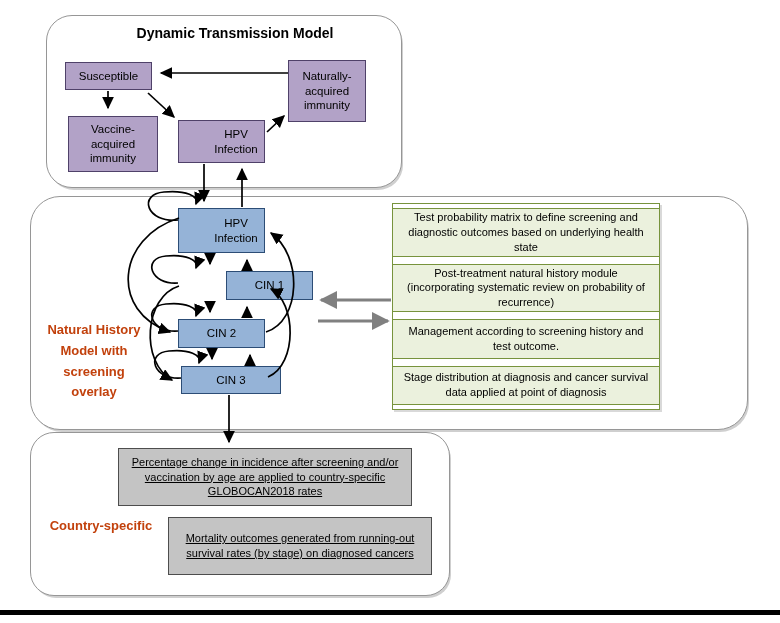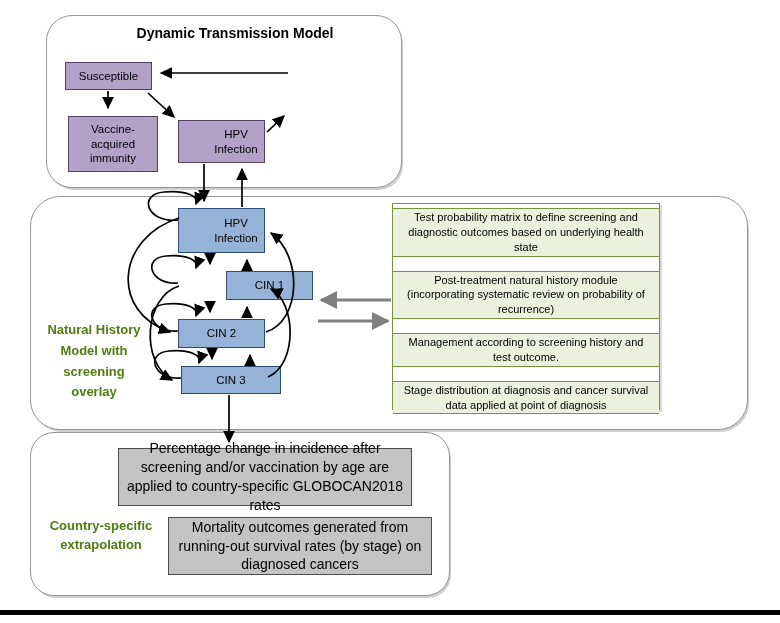--- a/index.html
+++ b/index.html
@@ -9,35 +9,35 @@
   }
   .panel{
     position:absolute;background:#ffffff;border:1.7px solid #969696;
     border-radius:26px;box-shadow:2px 3px 0 -1px #cfcfcf;
   }
   .panel-title{
     position:absolute;text-align:center;font-weight:bold;font-size:14px;color:#000;
   }
   .side-label{
     position:absolute;text-align:center;font-weight:bold;font-size:13px;
-    line-height:1.6;color:#4d7c0f;
+    line-height:1.6;color:#c2410c;
   }
   .box{
     position:absolute;display:flex;align-items:center;justify-content:center;
     text-align:center;font-size:11.5px;line-height:1.28;color:#000;
     box-sizing:border-box;padding:1px 3px;
   }
   .purple{background:#b2a2c7;border:1.6px solid #4f4169;}
   .blue{background:#95b3d7;border:1.6px solid #2c4d76;}
-  .gray{background:#c4c4c4;border:1.7px solid #4d4d4d;font-size:14px;line-height:1.35;padding:3px 7px;}
+  .gray{background:#c4c4c4;border:1.7px solid #4d4d4d;font-size:11px;line-height:1.35;padding:3px 7px;text-decoration:underline;}
   .two-line span{display:block;margin-left:29px;}
   .green-stack{
     position:absolute;left:392px;top:203px;width:268px;height:207px;
     box-sizing:border-box;border:1.8px solid #77933c;background:#ffffff;
-    display:flex;flex-direction:column;gap:14px;padding:4px 0;
+    display:flex;flex-direction:column;gap:7px;padding:4px 0;
     box-shadow:2px 2px 0 #d9d9d9;
   }
   .green-cell{
     flex:1;display:flex;align-items:center;justify-content:center;text-align:center;
     background:#ebf1dd;border-top:1.8px solid #77933c;border-bottom:1.8px solid #77933c;
     font-size:11px;line-height:1.35;padding:1px 9px;color:#000;
   }
   #arrow-layer{position:absolute;left:0;top:0;z-index:5;pointer-events:none;}
   .bottom-rule{position:absolute;left:0;top:610px;width:780px;height:5px;background:#000;}
 </style>
@@ -54,25 +54,25 @@
 
   <div class="side-label" style="left:24px;top:320px;width:140px;">
     <span style="display:block">Natural History</span>
     <span style="display:block">Model with</span>
     <span style="display:block">screening</span>
     <span style="display:block">overlay</span>
   </div>
 
   <div class="side-label" style="left:34px;top:517px;width:134px;line-height:1.45;">
     <span style="display:block">Country-specific</span>
-    <span style="display:block">extrapolation</span>
   </div>
 
   <div class="box purple" style="left:65px;top:62px;width:87px;height:28px;">Susceptible</div>
 
+  <div class="box purple" style="left:288px;top:60px;width:78px;height:62px;">Naturally-acquired immunity</div>
 
   <div class="box purple" style="left:68px;top:116px;width:90px;height:56px;">Vaccine-acquired immunity</div>
 
   <div class="box purple two-line" style="left:178px;top:120px;width:87px;height:43px;">
     <div>
       <span>HPV</span>
       <span>Infection</span>
     </div>
   </div>
 

